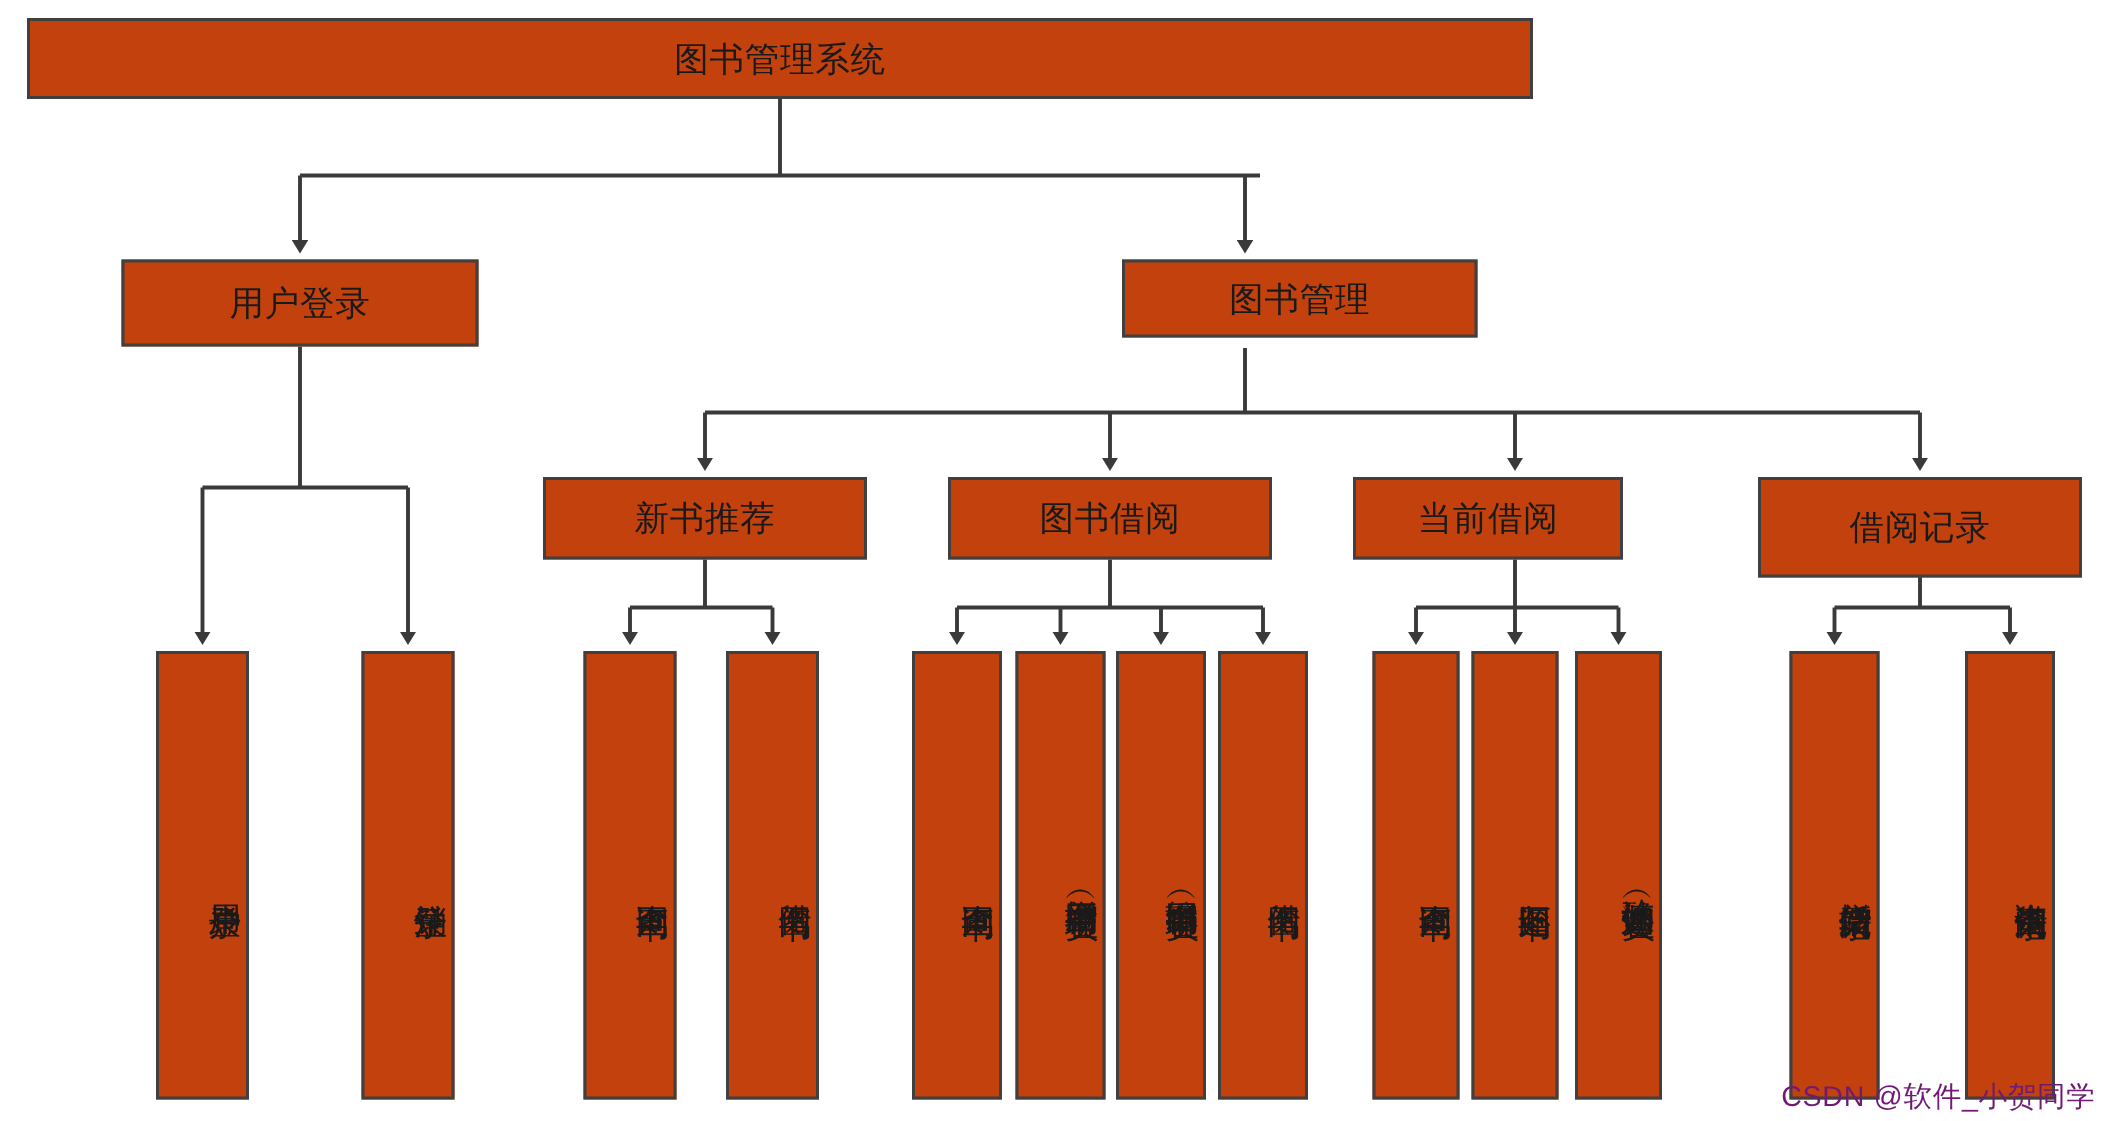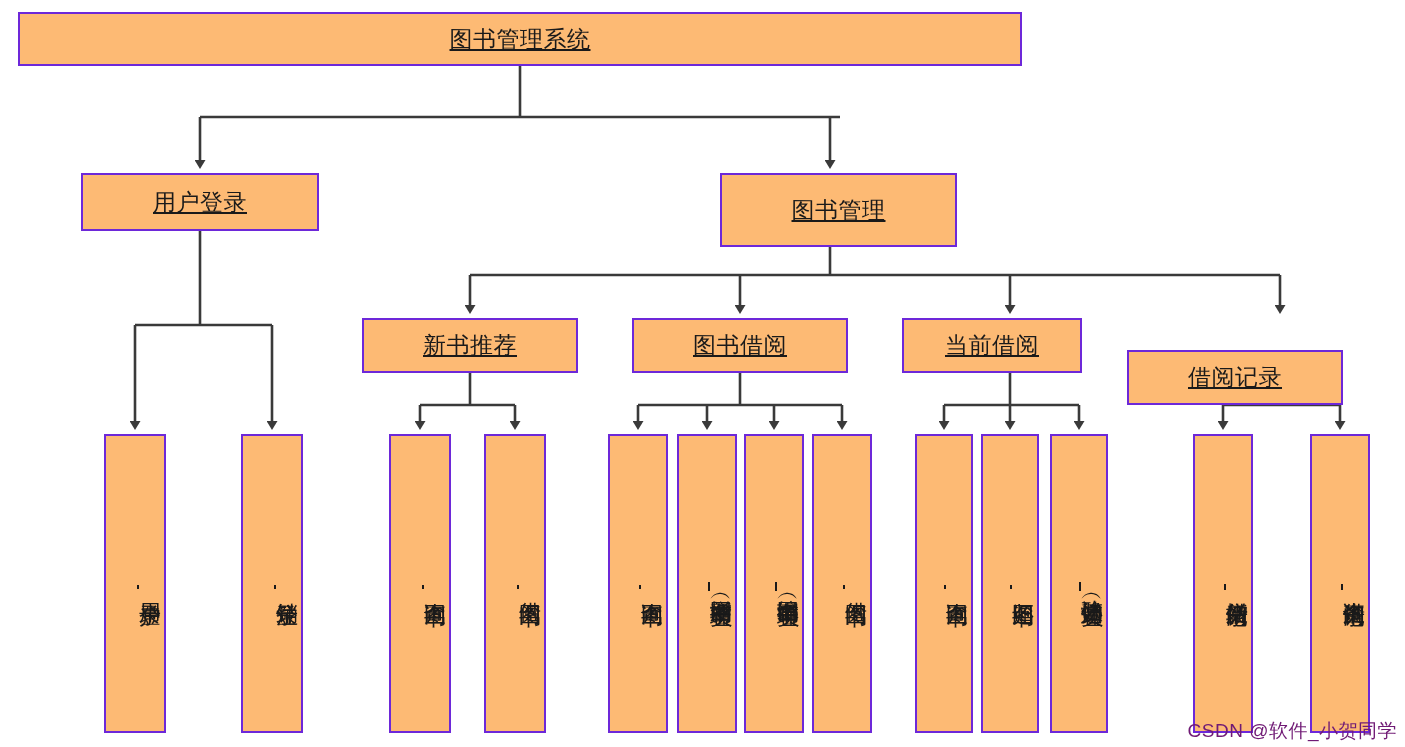--- a/index.html
+++ b/index.html
@@ -20,27 +20,26 @@
   #edge-layer {
     position: absolute;
     left: 0;
     top: 0;
     width: 1405px;
     height: 747px;
   }
   .node {
     position: absolute;
     box-sizing: border-box;
-    border: 2px solid #6d28d9;
-    background: #fdba74;
+    border: 2px solid #404040;
+    background: #c2410c;
     display: flex;
     align-items: center;
     justify-content: center;
     color: #1a1a1a;
-    text-decoration: underline;
   }
   .node-h {
     font-size: 23px;
     line-height: 1.15;
     letter-spacing: 0.5px;
     white-space: nowrap;
   }
   .node-v {
     font-size: 22px;
     line-height: 1.30;
@@ -114,26 +113,26 @@
       <path d="M1280,373 L1280,405"></path>
       <path d="M1223,405 L1340,405"></path>
       <path d="M1223,405 L1223,422" marker-end="url(#arrow)"></path>
       <path d="M1340,405 L1340,422" marker-end="url(#arrow)"></path>
     </g>
   </svg>
 
   <div class="node node-h" style="left: 18px; top: 12px; width: 1004px; height: 54px;">图书管理系统</div>
 
   <div class="node node-h" style="left: 81px; top: 173px; width: 238px; height: 58px;">用户登录</div>
-  <div class="node node-h" style="left: 720px; top: 173px; width: 237px; height: 74px;">图书管理</div>
+  <div class="node node-h" style="left: 748px; top: 173px; width: 237px; height: 52px;">图书管理</div>
 
   <div class="node node-h" style="left: 362px; top: 318px; width: 216px; height: 55px;">新书推荐</div>
   <div class="node node-h" style="left: 632px; top: 318px; width: 216px; height: 55px;">图书借阅</div>
   <div class="node node-h" style="left: 902px; top: 318px; width: 180px; height: 55px;">当前借阅</div>
-  <div class="node node-h" style="left: 1127px; top: 318px; width: 216px; height: 55px; margin-top: 32px;">借阅记录</div>
+  <div class="node node-h" style="left: 1172px; top: 318px; width: 216px; height: 67px;">借阅记录</div>
 
   <div class="node node-v" style="left: 104px; top: 434px; width: 62px; height: 299px;">用户登录</div>
   <div class="node node-v" style="left: 241px; top: 434px; width: 62px; height: 299px;">注销登录</div>
   <div class="node node-v" style="left: 389px; top: 434px; width: 62px; height: 299px;">查询图书</div>
   <div class="node node-v" style="left: 484px; top: 434px; width: 62px; height: 299px;">借阅图书</div>
   <div class="node node-v" style="left: 608px; top: 434px; width: 60px; height: 299px;">查询图书</div>
   <div class="node node-v" style="left: 677px; top: 434px; width: 60px; height: 299px;">新增图书（管理员）</div>
   <div class="node node-v" style="left: 744px; top: 434px; width: 60px; height: 299px;">编辑图书（管理员）</div>
   <div class="node node-v" style="left: 812px; top: 434px; width: 60px; height: 299px;">借阅图书</div>
   <div class="node node-v" style="left: 915px; top: 434px; width: 58px; height: 299px;">查询图书</div>

